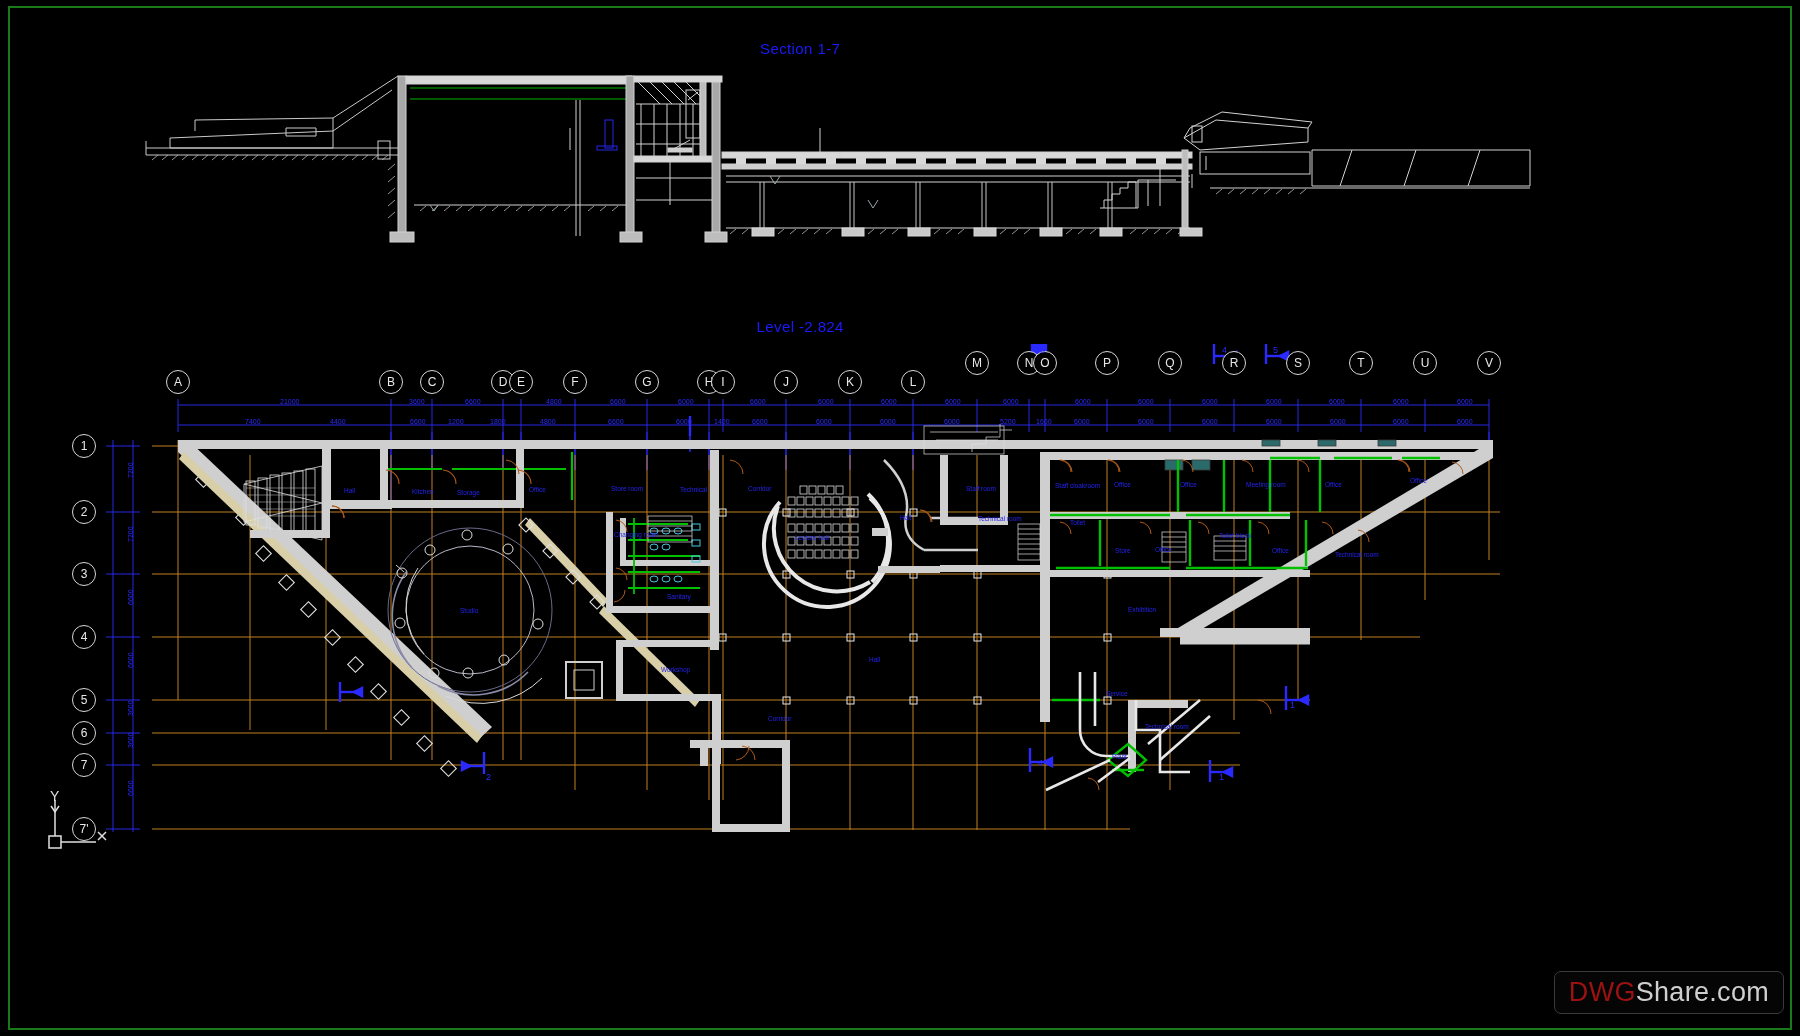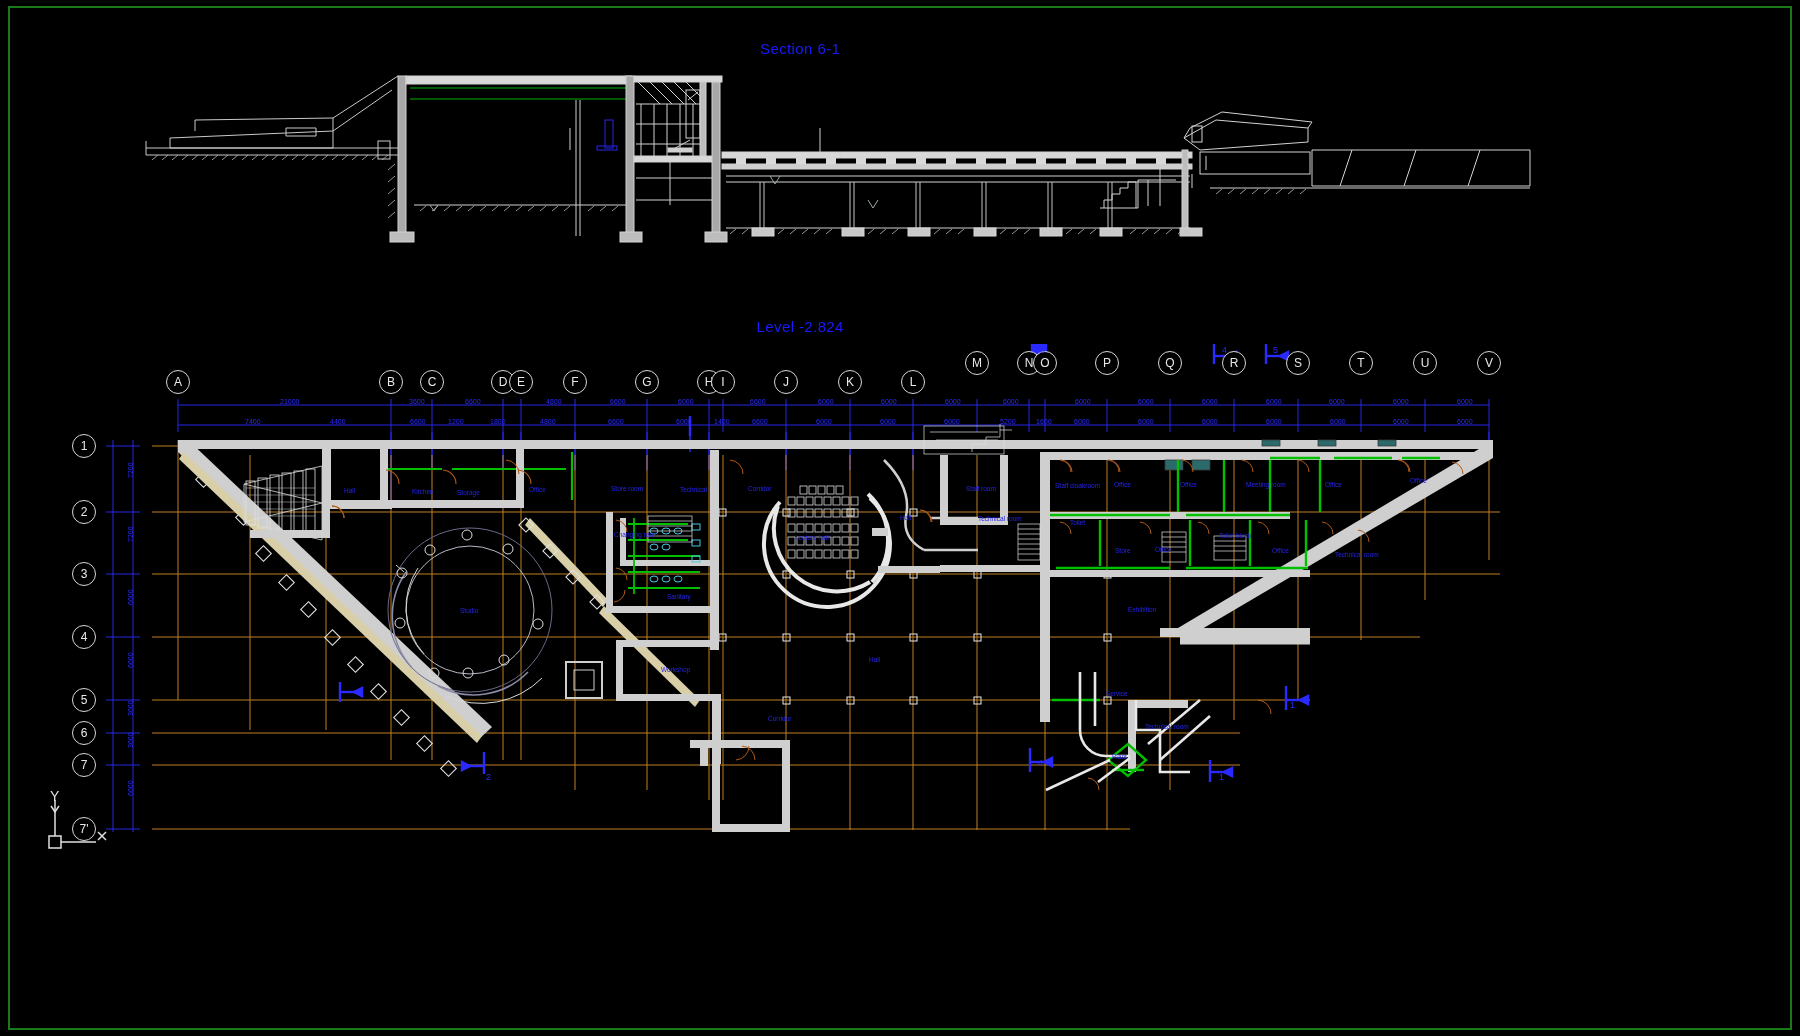--- a/index.html
+++ b/index.html
@@ -245,21 +245,21 @@
           <line x1="1252" y1="194" x2="1258" y2="189"></line>
         <line x1="1264" y1="194" x2="1270" y2="189"></line>
           <line x1="1276" y1="194" x2="1282" y2="189"></line>
         <line x1="1288" y1="194" x2="1294" y2="189"></line>
           <line x1="1300" y1="194" x2="1306" y2="189"></line>
       </g>
       <line x1="1192" y1="174" x2="1192" y2="188"></line>
     </g>
   </svg>
 
-  <div class="ttl" id="sec-title" style="left: 760px; top: 40px;">Section 6-1</div>
+  <div class="ttl" id="sec-title" style="left: 760px; top: 40px;">Section 1-7</div>
 
   <div class="ttl" id="plan-title" style="left: 756.5px; top: 318px;">Level -2.824</div>
 
   <svg class="layer">
 
     <g stroke="#2a2aff" stroke-width=".9" fill="none">
       <line x1="178" y1="405" x2="1489" y2="405"></line>
       <line x1="178" y1="425" x2="1489" y2="425"></line>
       <line x1="113" y1="440" x2="113" y2="832"></line>
       <line x1="133" y1="440" x2="133" y2="832"></line>
@@ -869,14 +869,17 @@
       <rect x="49" y="836" width="12" height="12"></rect>
       <line x1="55" y1="836" x2="55" y2="800"></line>
       <line x1="61" y1="842" x2="96" y2="842"></line>
       <path d="M51 806 l4 6 l4 -6"></path>
       <path d="M98 832 l8 8 M106 832 l-8 8"></path>
     </g>
   </svg>
   <div class="ucs" style="left:50px;top:788px;">Y</div>
   <div class="ucs" style="left:96px;top:832px;opacity:0;">X</div>
 
+  <div id="wm">
+    <span class="r">DWG</span><span class="w">Share.com</span>
+  </div>
 
 </div>
 
 </body></html>

